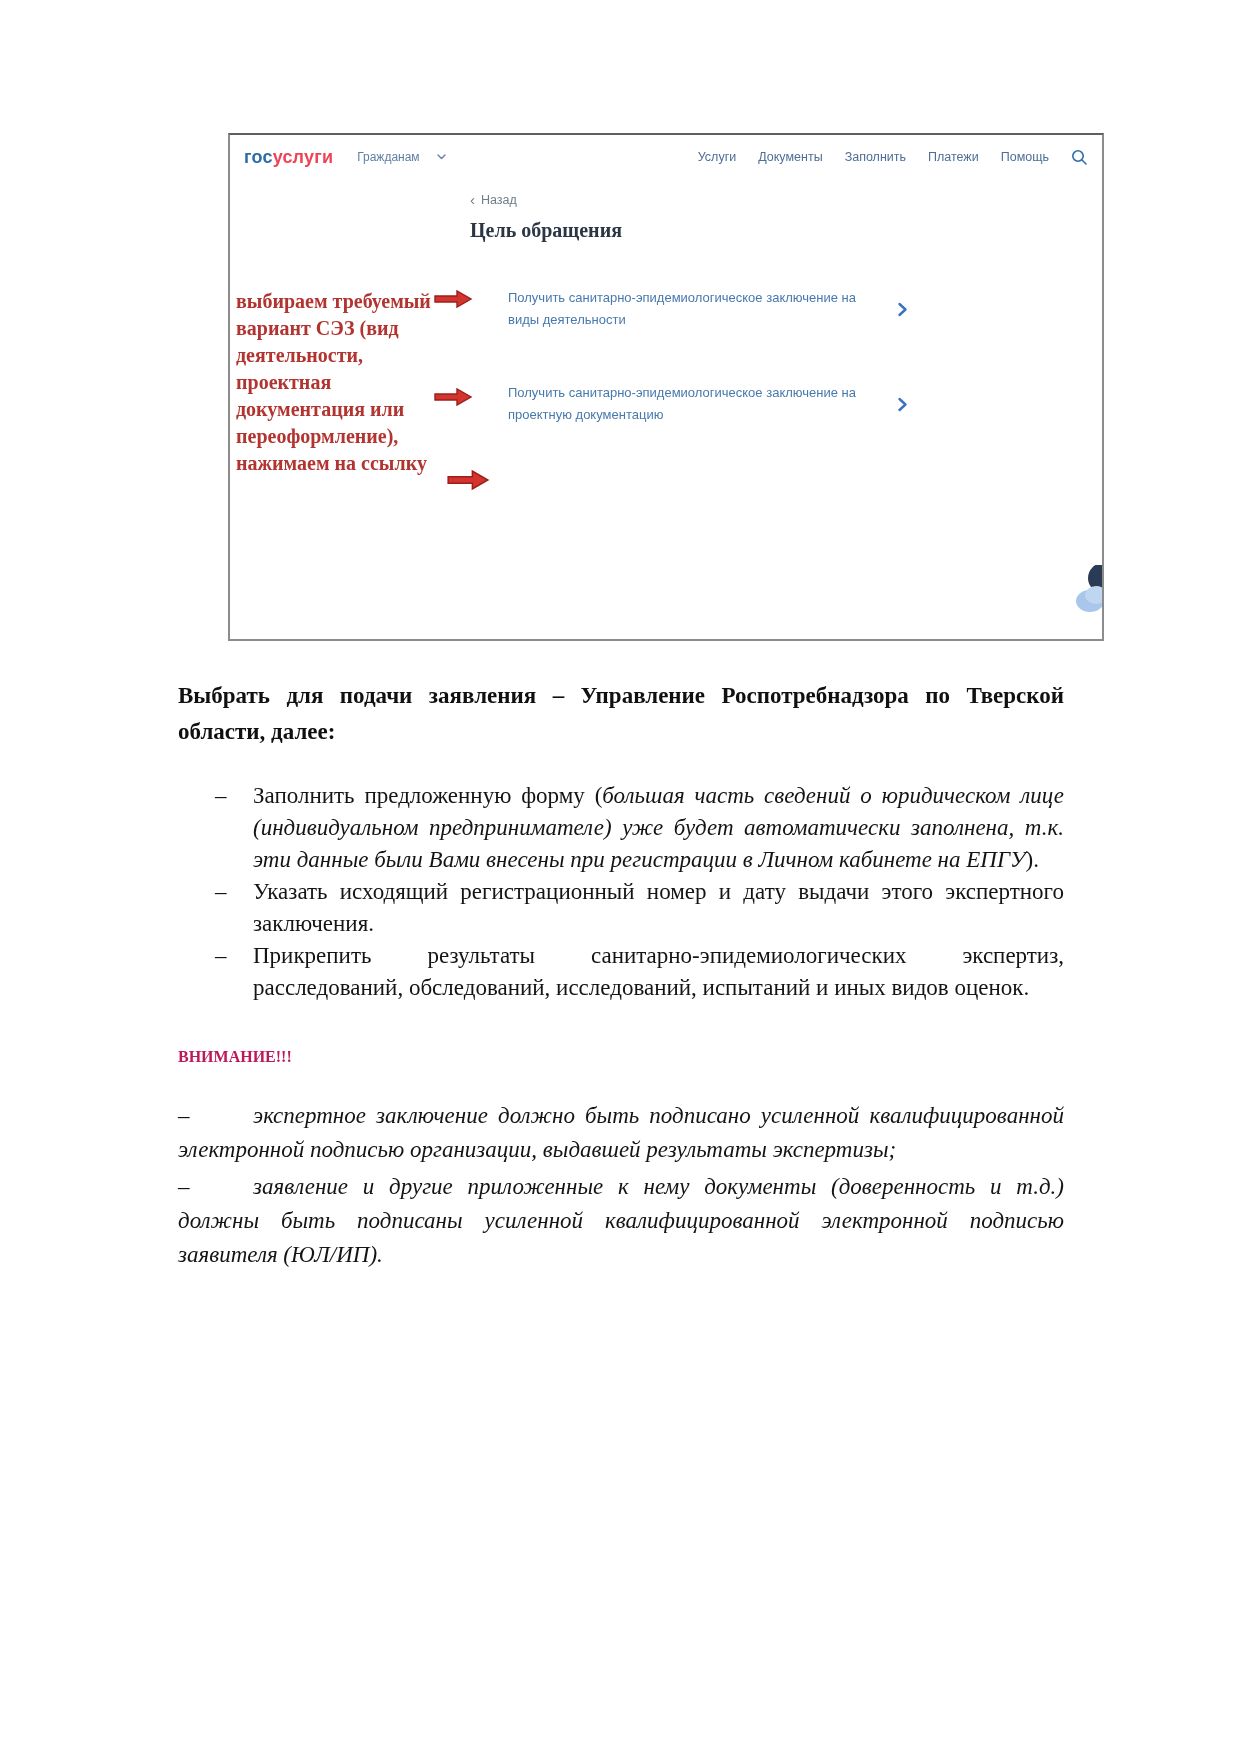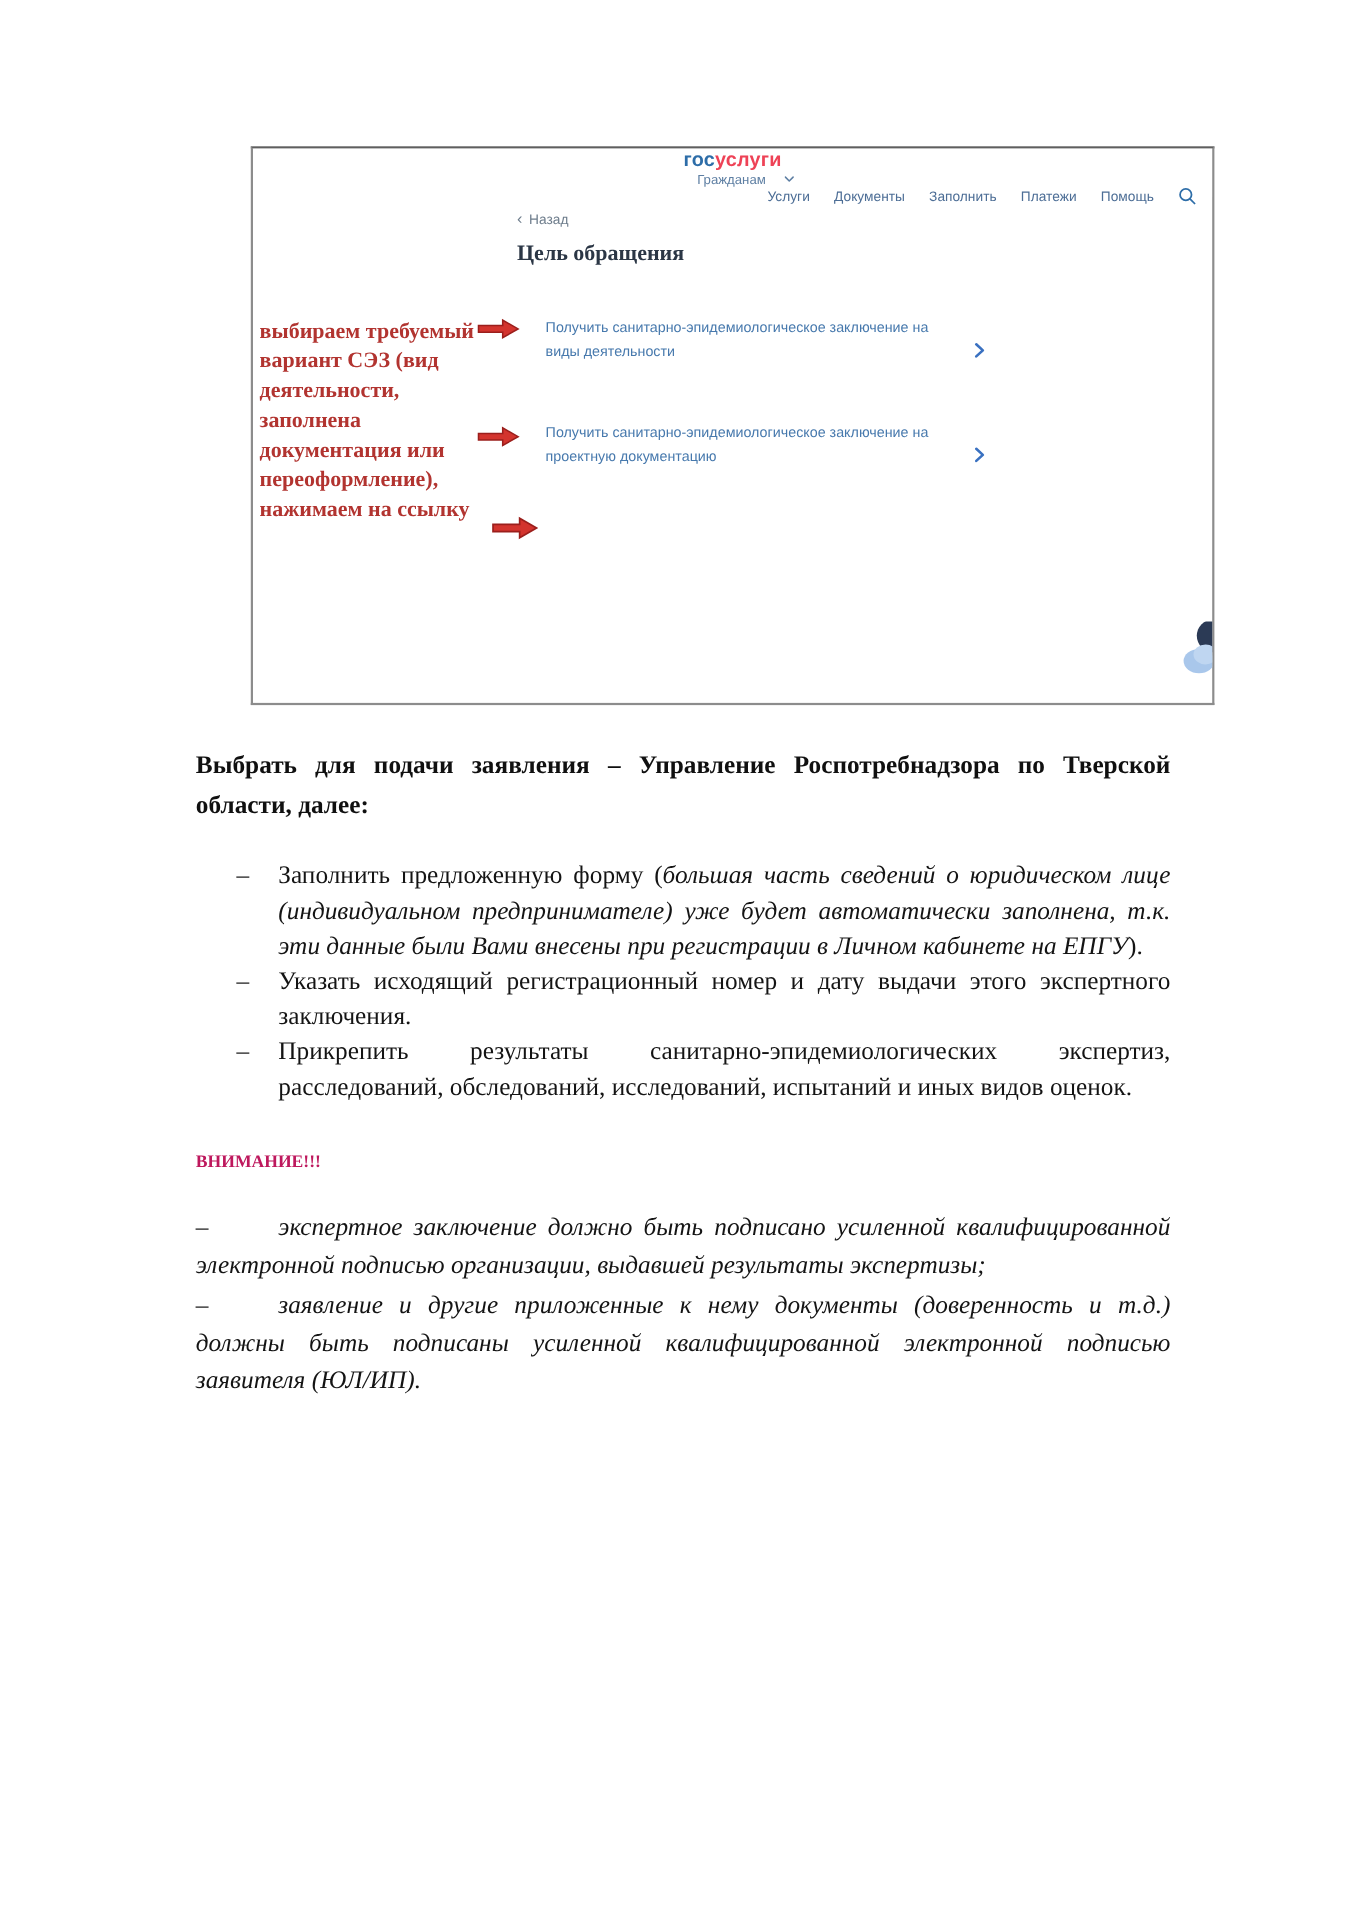--- a/index.html
+++ b/index.html
@@ -22,21 +22,20 @@
     border-top-color: #5f5f5f;
     background: #ffffff;
     font-family: "Liberation Sans", "DejaVu Sans", sans-serif;
     overflow: hidden;
   }
   .shot-header {
     position: absolute; left: 0; top: 0; right: 0; height: 44px;
     display: flex; align-items: center;
     padding: 0 14px; box-sizing: border-box;
     background: #ffffff;
-    flex-direction: column;
   }
   .logo { font-size: 18px; font-weight: bold; letter-spacing: 0.2px; cursor: pointer; white-space: nowrap; }
   .logo-blue { color: #2d6da8; }
   .logo-red  { color: #ee4256; }
   .audience {
     margin-left: 24px; font-size: 12px; color: #5e7fa3;
     display: flex; align-items: center; gap: 17px; cursor: pointer;
   }
   .topnav {
     margin-left: auto; display: flex; align-items: center; gap: 22px;
@@ -49,21 +48,21 @@
     position: absolute; left: 240px; top: 58px;
     font-size: 12.5px; color: #6e7d8c; text-decoration: none;
     display: flex; align-items: center; gap: 6px; cursor: pointer;
   }
   .back-ch { font-size: 15px; line-height: 12px; }
   .shot-title {
     position: absolute; left: 240px; top: 84px; margin: 0;
     font-size: 20px; font-weight: 700; color: #2b3645; font-family: Liberation Serif, serif;
   }
 
-  .option { position: absolute; left: 266px; width: 400px; display: flex; align-items: flex-end; cursor: pointer; }
+  .option { position: absolute; left: 278px; width: 400px; display: flex; align-items: center; cursor: pointer; }
   .option-text { width: 376px; font-size: 13px; line-height: 22px; color: #4779ad; text-decoration: none; }
   .option-chevron { margin-left: auto; padding-top: 4px; }
   .opt1 { top: 152px; }
   .opt2 { top: 247px; }
   .opt3 { top: 333px; }
 
   .annotation {
     position: absolute; left: 6px; top: 153px; width: 215px;
     font-family: "Liberation Serif", "DejaVu Serif", serif;
     font-weight: bold; font-size: 20px; line-height: 27px;
@@ -155,21 +154,21 @@
     <div class="option opt2">
       <a class="option-text">Получить санитарно-эпидемиологическое заключение на проектную документацию</a>
       <span class="option-chevron">
         <svg width="11" height="15" viewBox="0 0 11 15">
           <polyline points="2.5,2 8.5,7.5 2.5,13" fill="none" stroke="#3a71c1" stroke-width="2.4" stroke-linecap="round" stroke-linejoin="round"></polyline>
         </svg>
       </span>
     </div>
 
 
-    <div class="annotation">выбираем требуемый вариант СЭЗ (вид деятельности, заполнена документация или переоформление), нажимаем на ссылку</div>
+    <div class="annotation">выбираем требуемый вариант СЭЗ (вид деятельности, проектная документация или переоформление), нажимаем на ссылку</div>
 
     <svg class="arrow arrow1" width="40" height="20" viewBox="0 0 40 20">
       <path d="M2 7 H24 V2 L38 10 L24 18 V13 H2 Z" fill="#d3342e" stroke="#9b1f1c" stroke-width="1.4"></path>
     </svg>
     <svg class="arrow arrow2" width="40" height="20" viewBox="0 0 40 20">
       <path d="M2 7 H24 V2 L38 10 L24 18 V13 H2 Z" fill="#d3342e" stroke="#9b1f1c" stroke-width="1.4"></path>
     </svg>
     <svg class="arrow arrow3" width="44" height="22" viewBox="0 0 40 20">
       <path d="M2 7 H24 V2 L38 10 L24 18 V13 H2 Z" fill="#d3342e" stroke="#9b1f1c" stroke-width="1.4"></path>
     </svg>

